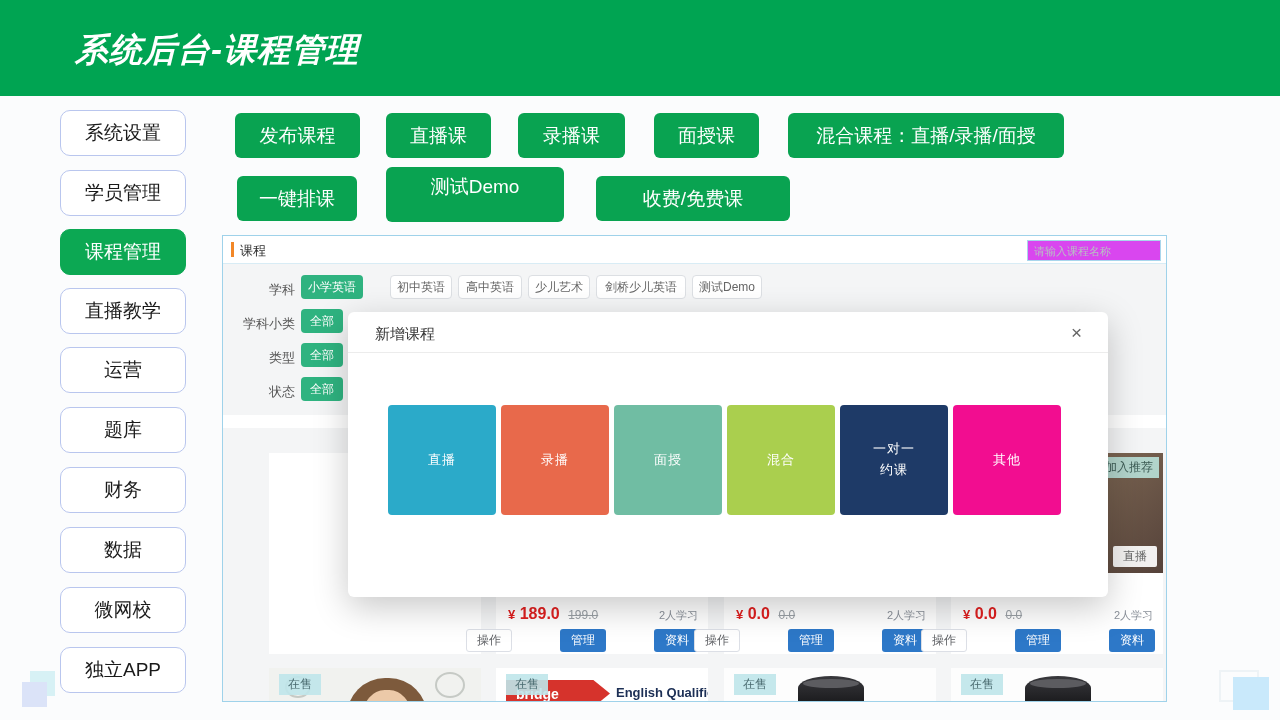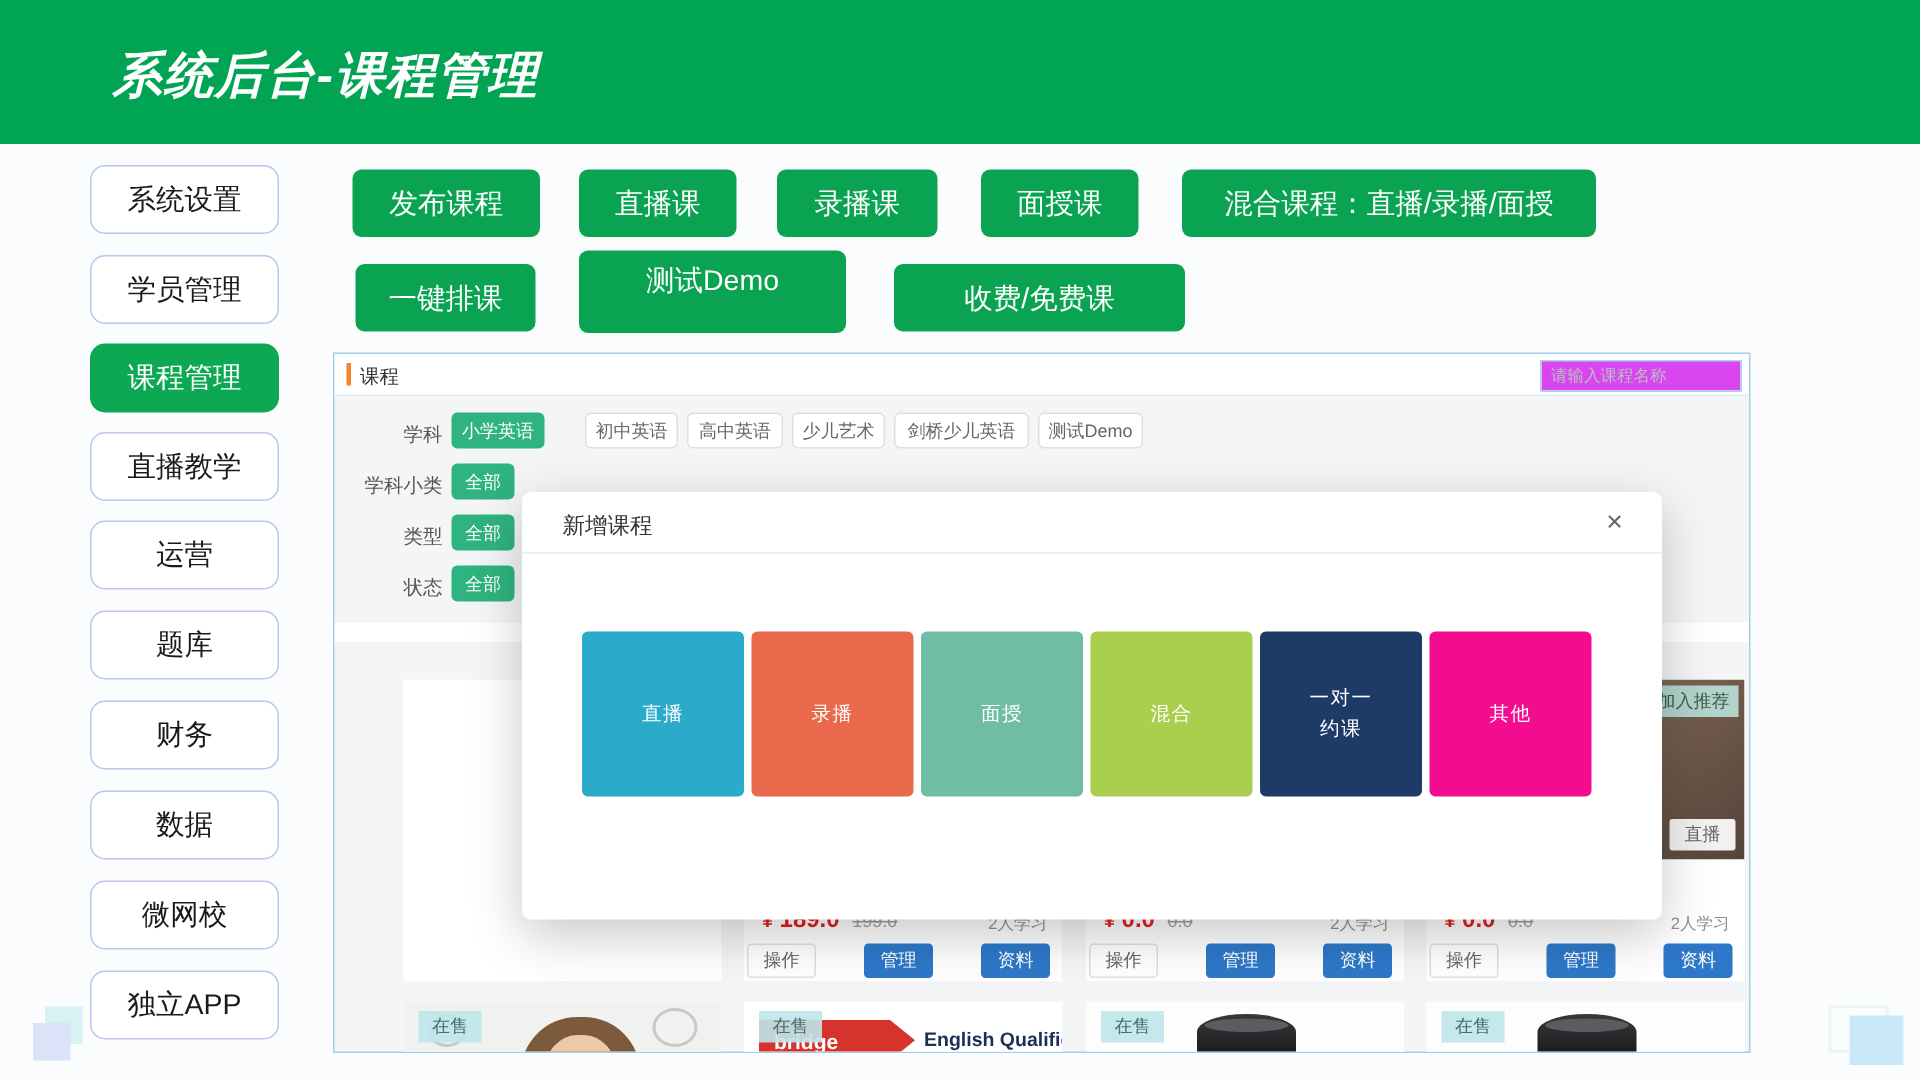--- a/index.html
+++ b/index.html
@@ -40,21 +40,21 @@
   .toolbar-strip { position:absolute; left:0; top:179px; width:100%; height:13px; background:#fff; }
 
   
   .ccard { position:absolute; width:212px; height:201px; background:#fff; }
   .thumb { position:absolute; left:0; top:0; width:212px; height:120px; overflow:hidden; }
   .price-row { position:absolute; left:12px; right:10px; top:152px; height:20px; }
   .yen { color:#e02020; font-weight:bold; font-size:13px; }
   .price { color:#e02020; font-weight:bold; font-size:16px; }
   .oldprice { color:#9aa0a6; font-size:12px; text-decoration:line-through; margin-left:4px; }
   .students { position:absolute; right:0; top:3px; color:#8a9099; font-size:11px; }
-  .act-row { position:absolute; right:8px; top:176px; display:flex; gap:4px; }
+  .act-row { position:absolute; right:8px; top:176px; display:flex; gap:20px; }
   .abtn { height:23px; min-width:46px; padding:0 8px; border-radius:3px; font-size:12px;
     display:flex; align-items:center; justify-content:center; cursor:pointer; }
   .abtn.plain { background:#fff; border:1px solid #dcdfe6; color:#606266; }
   .abtn.blue { background:#2d78c8; color:#fff;margin-left:28px; }
 
   .badge-sale { position:absolute; left:10px; top:6px; background:rgba(191,230,234,0.9); color:#4a6b70;
     font-size:12px; padding:2px 9px; z-index:3; }
   .badge-reco { position:absolute; right:4px; top:4px; background:rgba(183,222,214,0.92); color:#3c5b54;
     font-size:12px; padding:2px 6px; z-index:3; cursor:pointer; }
   .tag-live { position:absolute; right:6px; bottom:6px; background:rgba(255,255,255,0.92); color:#666;
@@ -83,21 +83,21 @@
     border-radius:50%; background:#5c5c60; }
 
   .art-cam { width:100%; height:100%; background:#fff; position:relative; }
   .art-cam .ribbon { position:absolute; left:10px; top:12px; width:104px; height:27px; background:#d6332c;
     clip-path:polygon(0 0,84% 0,100% 50%,84% 100%,0 100%); display:flex; align-items:center; }
   .art-cam .ribbon span { color:#fff; font-weight:bold; font-size:14px; padding-left:10px; }
   .art-cam .brand { position:absolute; left:120px; top:17px; color:#1c2f55; font-weight:bold; font-size:13px; white-space:nowrap; }
 
   
   .modal { position:absolute; left:348px; top:312px; width:760px; height:285px; background:#fff;
-    border-radius:6px; box-shadow:0 10px 35px rgba(0,0,0,0.22); z-index:50;margin-top:16px; }
+    border-radius:6px; box-shadow:0 10px 35px rgba(0,0,0,0.22); z-index:50; }
   .modal-title { position:absolute; left:27px; top:13px; font-size:15px; color:#333; }
   .modal-close { position:absolute; right:26px; top:11px; font-size:19px; color:#666; cursor:pointer; line-height:1; }
   .modal-divider { position:absolute; left:0; top:40px; width:100%; height:1px; background:#ececec; }
   .type-card { position:absolute; top:93px; width:108px; height:110px; border-radius:4px; color:#fff;
     display:flex; align-items:center; justify-content:center; text-align:center; font-size:13px;
     letter-spacing:1px; white-space:pre-line; cursor:pointer; line-height:1.6; }
 
   
   .sq { position:absolute; }
   .sq-bl-cyan { left:30px; top:671px; width:25px; height:25px; background:#d7f1f5; }

